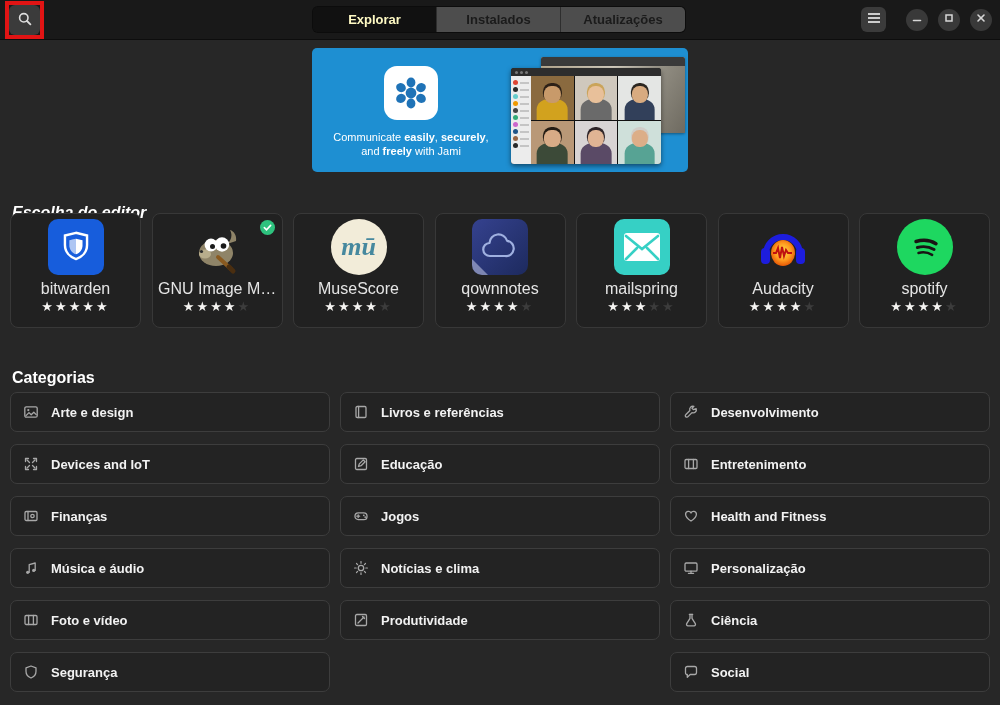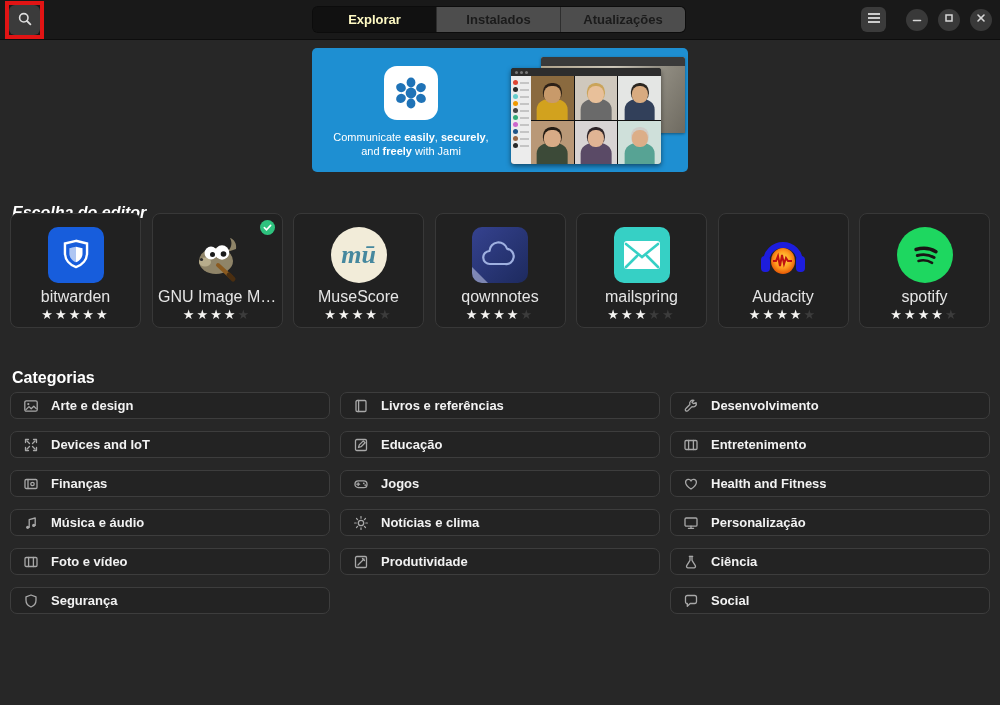--- a/index.html
+++ b/index.html
@@ -62,40 +62,40 @@
 
   
   .section-title { position:absolute; left:12px; color:#ffffff; font-size:16px; font-weight:bold; }
   #title-editors { top:204px;font-style:italic; }
   #title-categories { top:369px; }
 
   
   .tiles { position:absolute; left:10px; top:213px; width:980px; display:flex; gap:10.5px; }
   .tile { position:relative; width:131px; height:115px; background:#212121;
     border:1px solid #383838; border-radius:8px; cursor:pointer;
-    display:flex; flex-direction:column; align-items:center; padding-top:12px; }
+    display:flex; flex-direction:column; align-items:center; padding-top:4px; }
   .tile .appicon { width:58px; height:58px; display:flex; align-items:center; justify-content:center; }
   .tile .appname { margin-top:4px; color:#e5e5e5; font-size:16px; max-width:118px;
     white-space:nowrap; overflow:hidden; }
   .stars { margin-top:2px; font-size:13px; letter-spacing:2px; line-height:13px; }
   .stars .f { color:#f5f4f2; }
   .stars .e { color:#3c3c3c; }
   .badge { position:absolute; top:6px; right:7px; width:15px; height:15px; border-radius:50%;
     background:#2ec27e; display:flex; align-items:center; justify-content:center; }
 
   
   .ic-rounded { width:56px; height:56px; border-radius:10px; display:flex; align-items:center; justify-content:center; }
   .ic-circle  { width:56px; height:56px; border-radius:50%; display:flex; align-items:center; justify-content:center; }
   .musescore-txt { font-family:"Liberation Serif","DejaVu Serif",serif; font-style:italic;
     font-weight:bold; font-size:26px; color:#46889e; line-height:1; }
 
   
   .catgrid { position:absolute; left:10px; top:392px; width:980px; display:flex; gap:10px; }
   .catcol { width:320px; display:flex; flex-direction:column; gap:12px; }
-  .catbtn { height:27px; background:#232323; border:1px solid #3d3d3d; border-radius:7px;
+  .catbtn { height:40px; background:#232323; border:1px solid #3d3d3d; border-radius:7px;
     display:flex; align-items:center; gap:12px; padding:0 12px; cursor:pointer; }
   .catbtn .cicon { width:16px; height:16px; flex:none; display:flex; }
   .catbtn .clabel { color:#f2f2f2; font-size:13px; font-weight:bold; }
 </style>
 </head>
 <body>
 
 <div class="window">
 
   <div class="headerbar">

